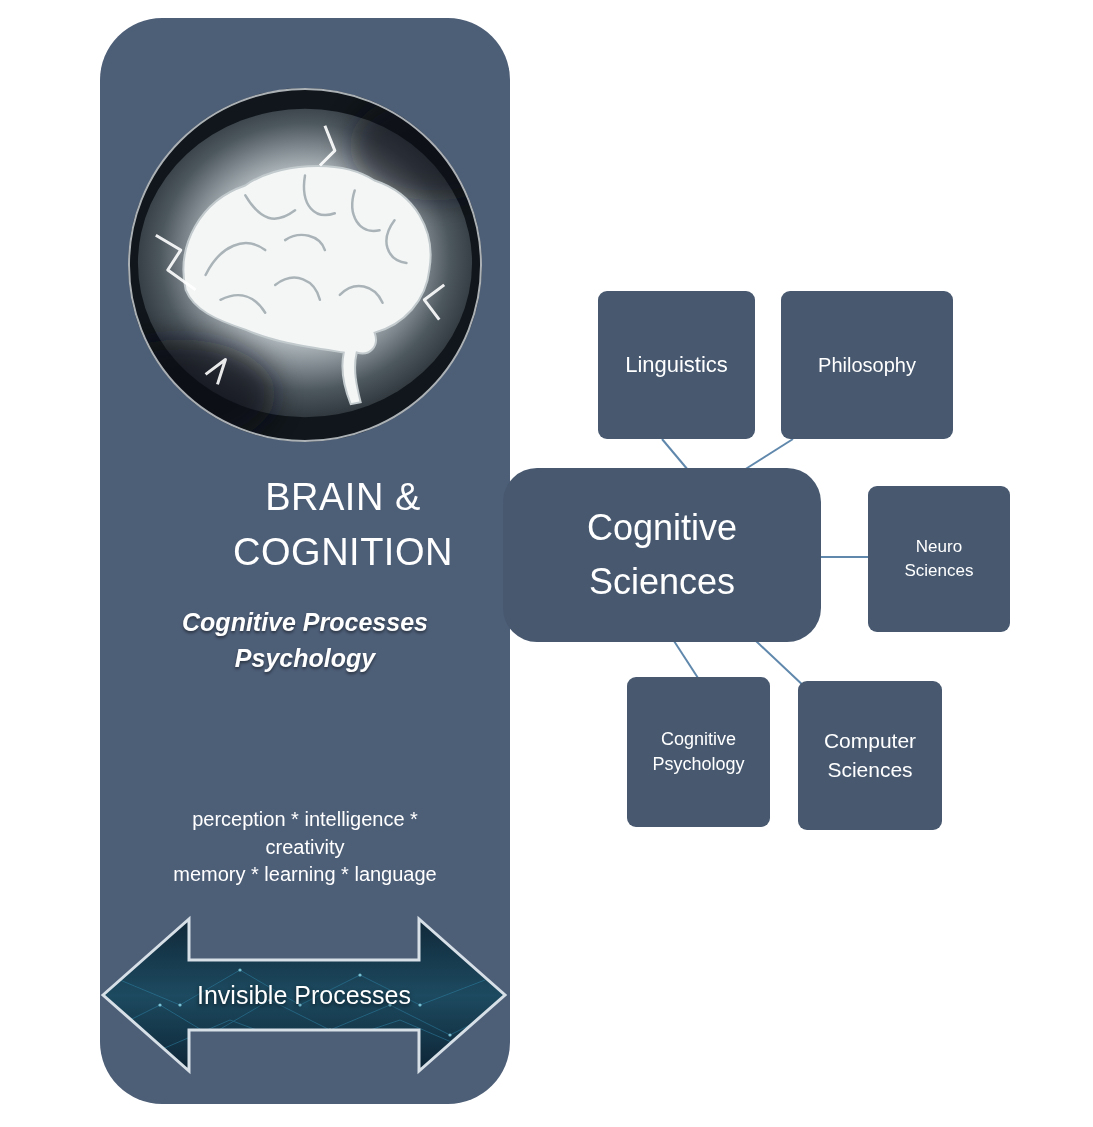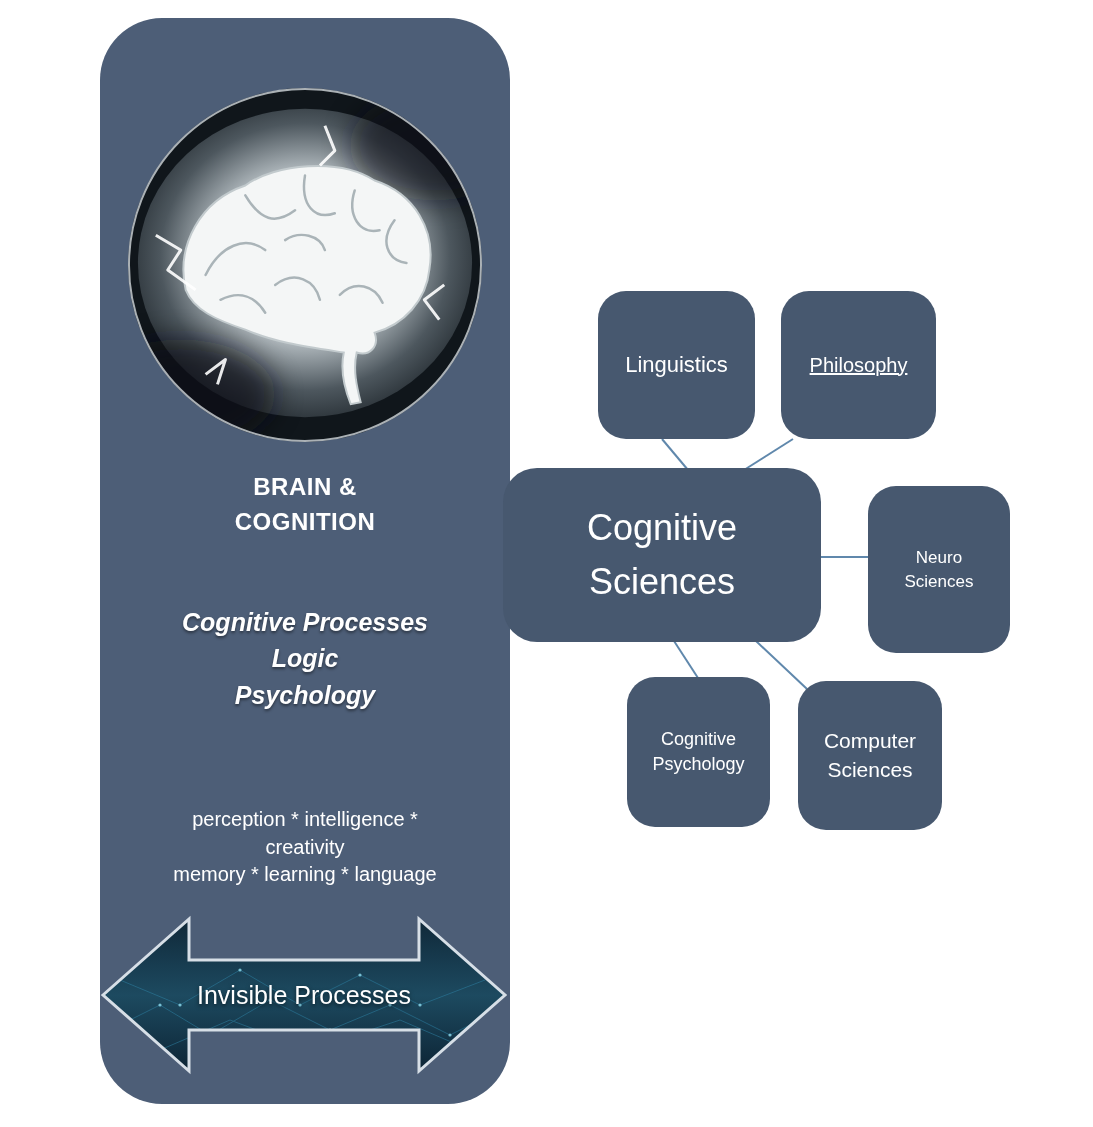--- a/index.html
+++ b/index.html
@@ -10,45 +10,45 @@
   .connectors { position: absolute; left: 0; top: 0; width: 1093px; height: 1127px; pointer-events: none; }
 
   
   .panel { position: absolute; left: 100px; top: 18px; width: 410px; height: 1086px;
            background: #4d5e77; border-radius: 62px; }
 
   .brain-circle { position: absolute; left: 26px; top: 68px; width: 358px; height: 358px; }
   .brain-circle svg { width: 100%; height: 100%; display: block; }
 
   .panel-title { position: absolute; top: 452px; left: 0; width: 100%; text-align: center;
-                 color: #ffffff; font-size: 24px; line-height: 1.45; letter-spacing: .5px; font-weight: 700; }
+                 color: #ffffff; font-size: 38px; line-height: 1.45; letter-spacing: .5px; font-weight: 400; padding-left: 38px; }
 
   .bold-list { position: absolute; top: 586px; left: 0; width: 100%; text-align: center;
                color: #ffffff; font-weight: bold; font-size: 25px; line-height: 1.45;
                text-shadow: 0 2px 3px rgba(0,0,0,.45); font-style: italic; }
 
   .detail-list { position: absolute; top: 760px; left: 0; width: 100%; text-align: center;
                  color: #ffffff; font-size: 20px; line-height: 1.38; margin-top: 28px; }
 
   .arrow-wrap { position: absolute; left: 0; top: 892px; width: 408px; height: 170px; }
   .arrow-wrap svg { width: 100%; height: 100%; display: block; }
   .arrow-label { position: absolute; left: 0; top: 0; width: 100%; height: 100%;
                  display: flex; align-items: center; justify-content: center;
                  color: #ffffff; font-weight: normal; font-size: 25px;
                  text-shadow: 0 2px 4px rgba(0,0,0,.65); }
 
   
-  .node { position: absolute; background: #47586f; border-radius: 28px; color: #ffffff;
+  .node { position: absolute; background: #47586f; border-radius: 9px; color: #ffffff;
           display: flex; flex-direction: column; align-items: center; justify-content: center;
           text-align: center; }
   .center-node { left: 503px; top: 468px; width: 318px; height: 174px; border-radius: 34px;
                  font-size: 36px; line-height: 1.5; }
   .node-linguistics { left: 598px; top: 291px; width: 157px; height: 148px; font-size: 22px; }
-  .node-philosophy  { left: 781px; top: 291px; width: 155px; height: 148px; font-size: 20px; text-decoration: underline; }
-  .node-neuro       { left: 868px; top: 486px; width: 142px; height: 167px; font-size: 17px; line-height: 1.4; }
+  .node-philosophy  { left: 781px; top: 291px; width: 172px; height: 148px; font-size: 20px; }
+  .node-neuro       { left: 868px; top: 486px; width: 142px; height: 146px; font-size: 17px; line-height: 1.4; }
   .node-psych       { left: 627px; top: 677px; width: 143px; height: 150px; font-size: 18px; line-height: 1.4; }
   .node-comp        { left: 798px; top: 681px; width: 144px; height: 149px; font-size: 21px; line-height: 1.35; align-items: center; }
 </style>
 </head>
 <body>
 
 <div class="canvas">
 
   <svg class="connectors" viewBox="0 0 1093 1127" xmlns="http://www.w3.org/2000/svg">
     <g stroke="#6088ac" stroke-width="2">
@@ -113,21 +113,20 @@
       </svg>
     </div>
 
     <div class="panel-title">
       <div>BRAIN &amp;</div>
       <div>COGNITION</div>
     </div>
 
     <div class="bold-list">
       <div>Cognitive Processes</div>
-      <div>Logic</div>
       <div>Psychology</div>
     </div>
 
     <div class="detail-list">
       <div>perception * intelligence *</div>
       <div>creativity</div>
       <div>memory  * learning * language</div>
     </div>
 
     <div class="arrow-wrap">

